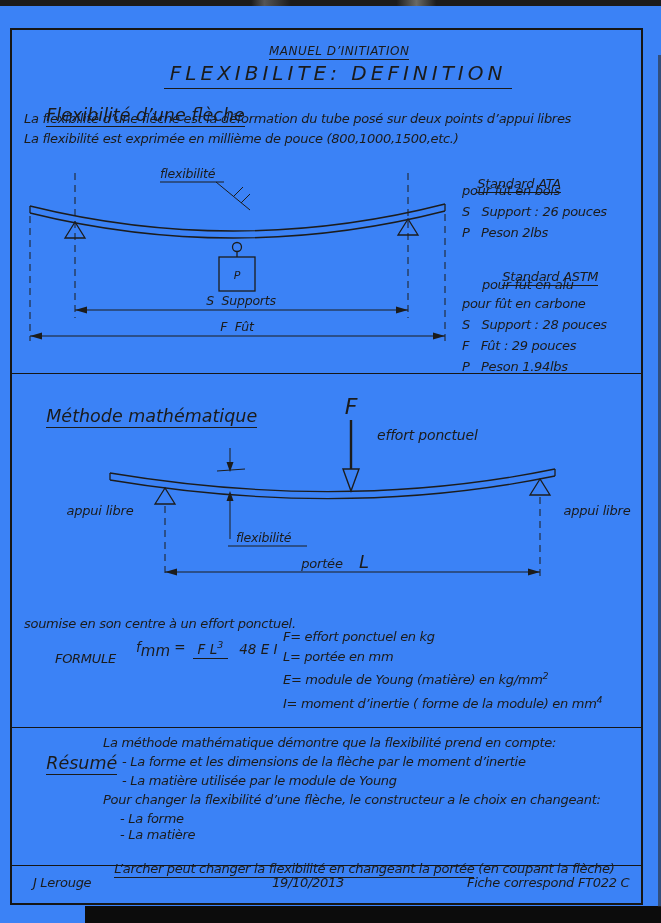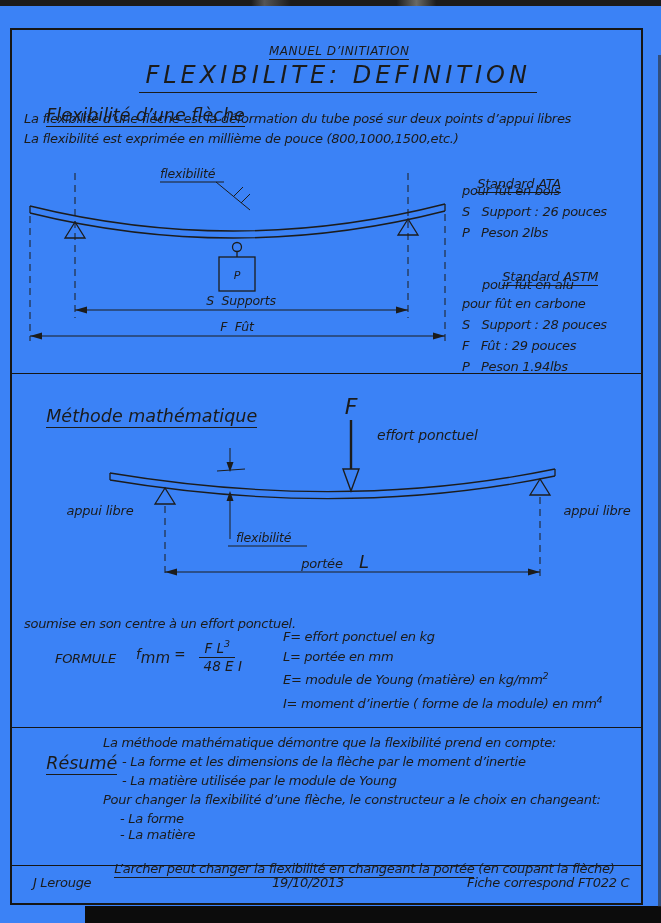--- a/index.html
+++ b/index.html
@@ -11,21 +11,21 @@
   .u { border-bottom:1.4px solid #1b1b1b; padding-bottom:1px; }
   .h { font-size:17.5px; letter-spacing:0; }
   .frame { position:absolute; left:10px; top:28px; width:633px; height:877px; border:2px solid #161616; }
   .hr { position:absolute; left:11px; width:631px; height:0; border-top:1.6px solid #161616; }
   .scan-top { position:absolute; left:0; top:0; width:661px; height:6px;
      background:linear-gradient(90deg,#1c1c1c 0%,#1c1c1c 38%,#555 40%,#1c1c1c 44%,#1c1c1c 60%,#6a6a66 63%,#1c1c1c 66%,#1c1c1c 100%); }
   .scan-bottom { position:absolute; left:85px; top:906px; width:576px; height:17px; background:#0c0c0c; }
   .scan-right { position:absolute; right:0; top:55px; width:3px; height:852px; background:#2b2b2b; opacity:.6; }
   svg.diag { position:absolute; overflow:visible; }
   svg text { font-family:"DejaVu Sans", sans-serif; font-style:italic; fill:#1b1b1b; white-space:pre; letter-spacing:-0.2px; }
-  .frac { display:inline-flex; flex-direction:column; align-items:center; line-height:1.15; font-size:13.5px; }
+  .frac { display:inline-flex; flex-direction:row; align-items:center; line-height:1.15; font-size:13.5px; }
   .frac .num { border-bottom:1.3px solid #1b1b1b; padding:0 5px 1px; }
   .frac .den { padding-top:1px;margin-left:11px; }
   .formula { position:absolute; display:flex; align-items:center; gap:7px; font-size:13.5px; }
   sub { font-size:15px; } sup { font-size:9.5px; }
   .legend { position:absolute; font-size:13px; letter-spacing:-0.3px; }
   .legend > div { line-height:19.5px; white-space:pre; }
 </style>
 </head>
 <body>
 
@@ -37,21 +37,21 @@
 
   <div class="frame"></div>
   <div class="hr" style="top:373px"></div>
   <div class="hr" style="top:727px"></div>
   <div class="hr" style="top:865px"></div>
 
   <div class="t" style="left:0;right:0;top:30px;text-align:center;font-size:12px;letter-spacing:.5px">
     <span class="u">MANUEL D’INITIATION</span>
   </div>
   <div class="t" style="left:0;right:0;top:45px;text-align:center">
-    <span class="u" style="font-size:24px;letter-spacing:4px;border-bottom-width:1.8px;padding:0 6px 3px">FLEXIBILITE: DEFINITION</span>
+    <span class="u" style="font-size:20px;letter-spacing:4px;border-bottom-width:1.8px;padding:0 6px 3px">FLEXIBILITE: DEFINITION</span>
   </div>
 
   <div class="t h" style="left:24px;top:84px">
     <span class="u">Flexibilité d’une flèche</span>
   </div>
   <div class="t" style="left:24px;top:111px">La flexibilité d’une flèche est la déformation du tube posé sur deux points d’appui libres</div>
   <div class="t" style="left:24px;top:131px">La flexibilité est exprimée en millième de pouce (800,1000,1500,etc.)</div>
 
   <svg class="diag" style="left:12px;top:158px" width="460" height="205" viewBox="0 0 460 205">
     <g stroke="#1c1c1c" fill="none" stroke-width="1.3">

